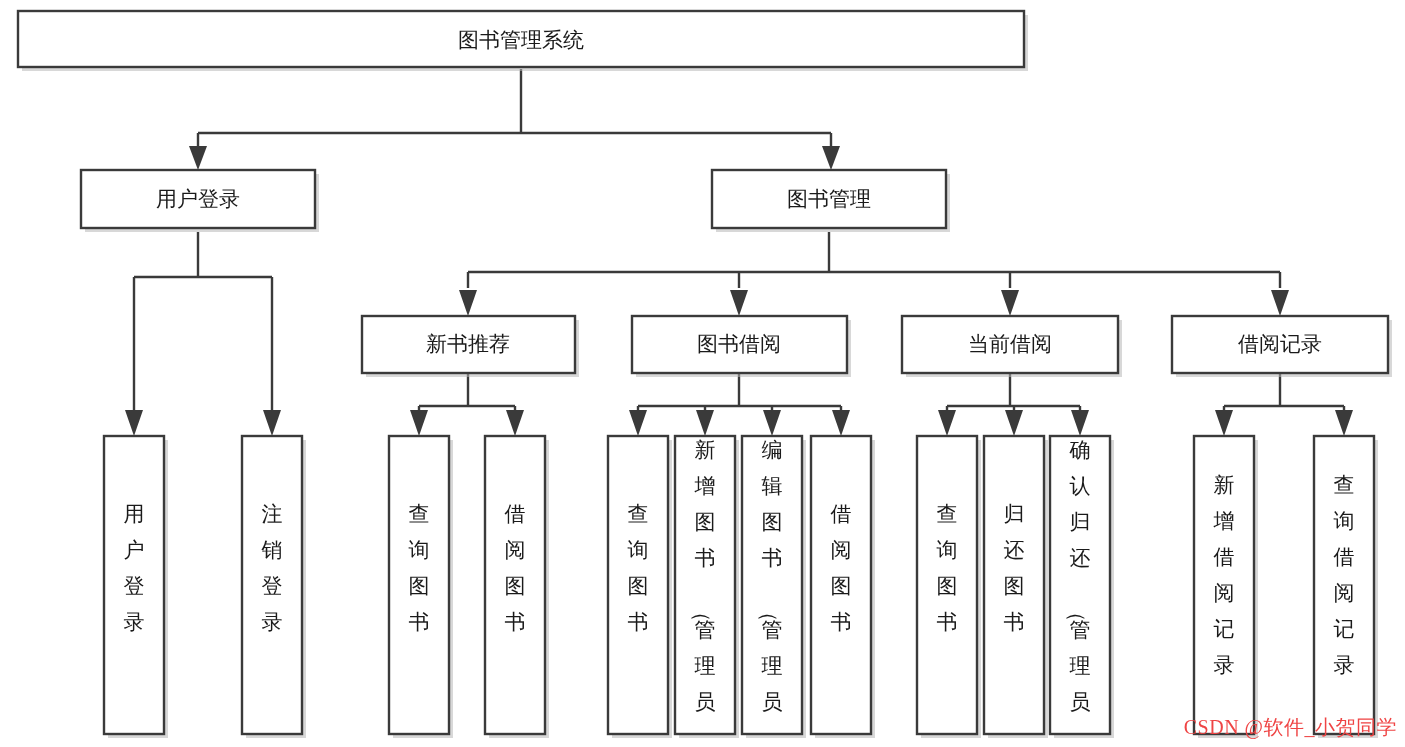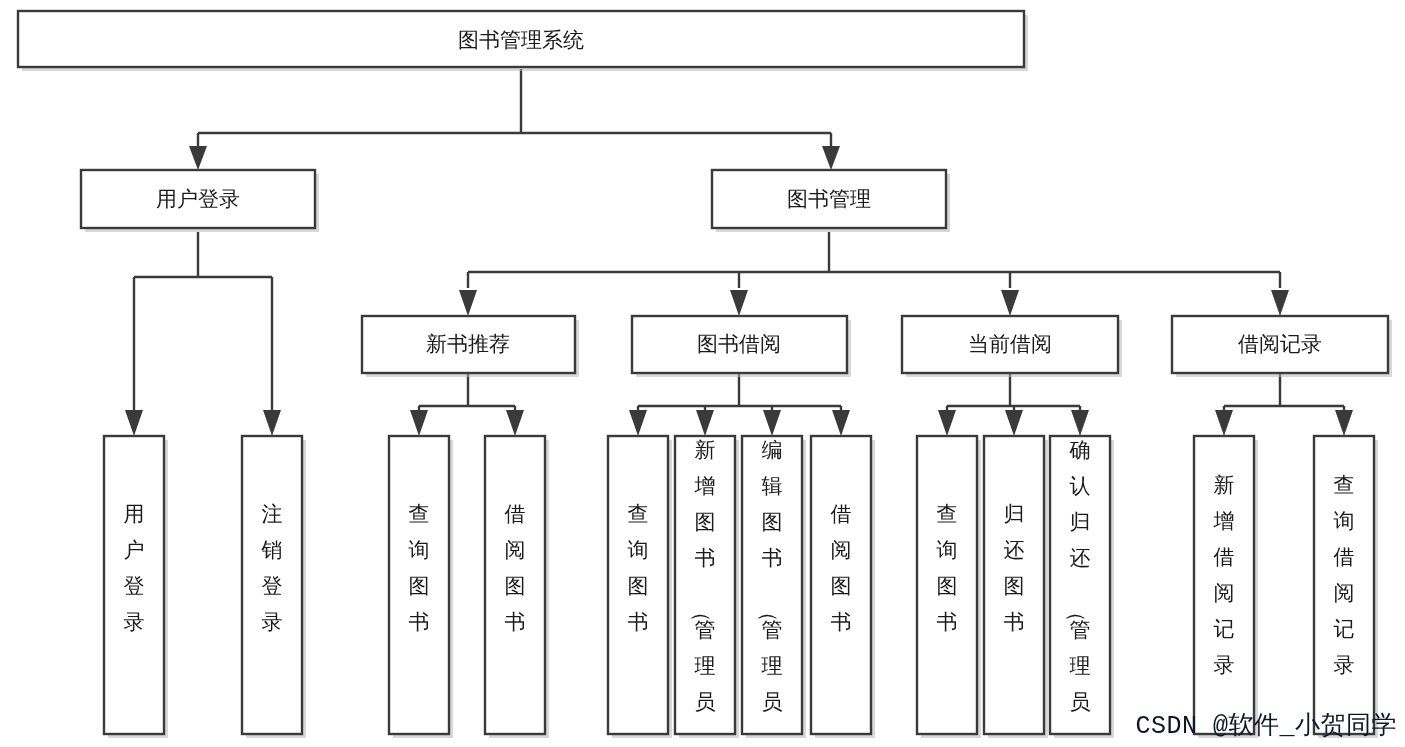--- a/index.html
+++ b/index.html
@@ -54,23 +54,23 @@
   .node-label-vert {
     font-family: "Liberation Sans", "DejaVu Sans", sans-serif;
     font-size: 21px;
     fill: #1a1a1a;
     text-anchor: middle;
   }
   .watermark {
     position: absolute;
     right: 8px;
     bottom: 6px;
-    font-family: Liberation Mono, monospace;
-    font-size: 25px;
-    color: #0f172a;
+    font-family: Liberation Serif, serif;
+    font-size: 20px;
+    color: #ef4444;
     letter-spacing: 0.5px;
     white-space: nowrap;
     user-select: none;
   }
 </style>
 </head>
 <body>
 
 <div id="diagram-root">
 

